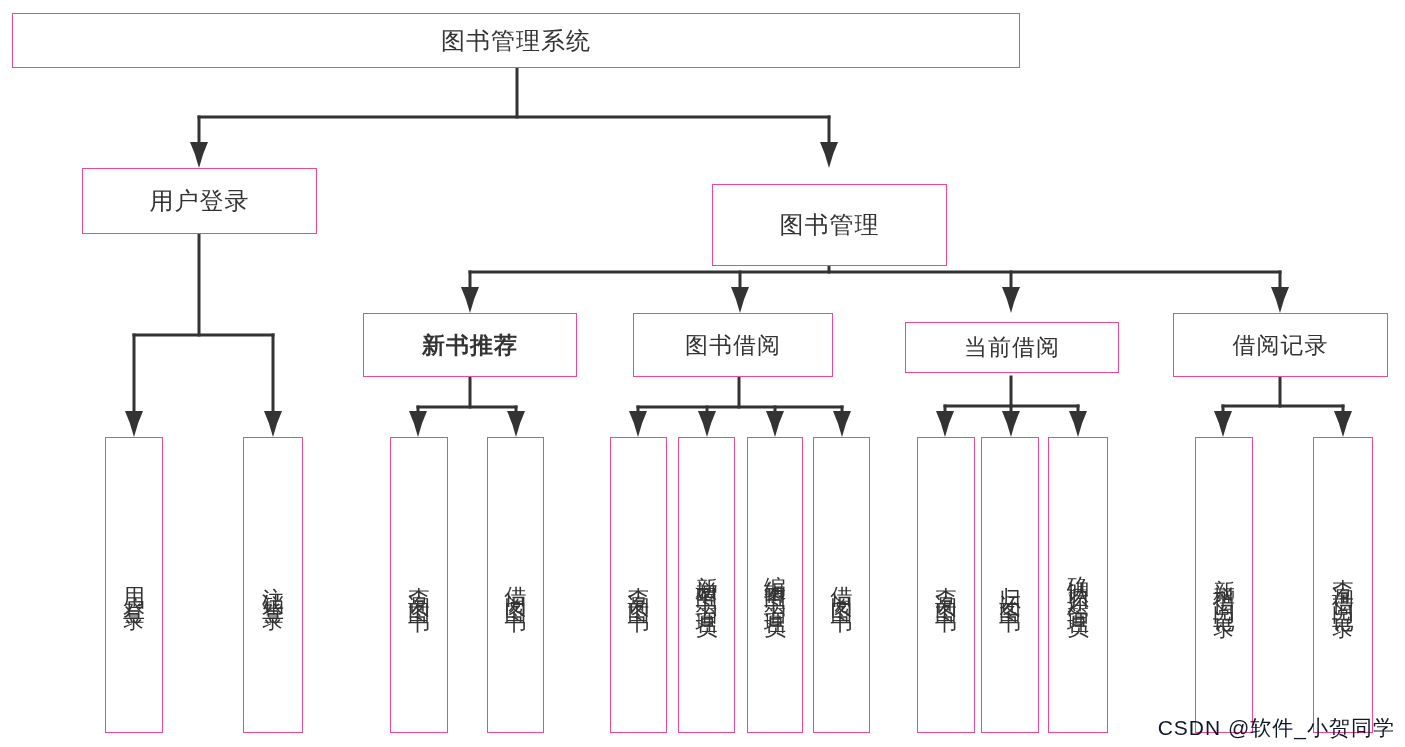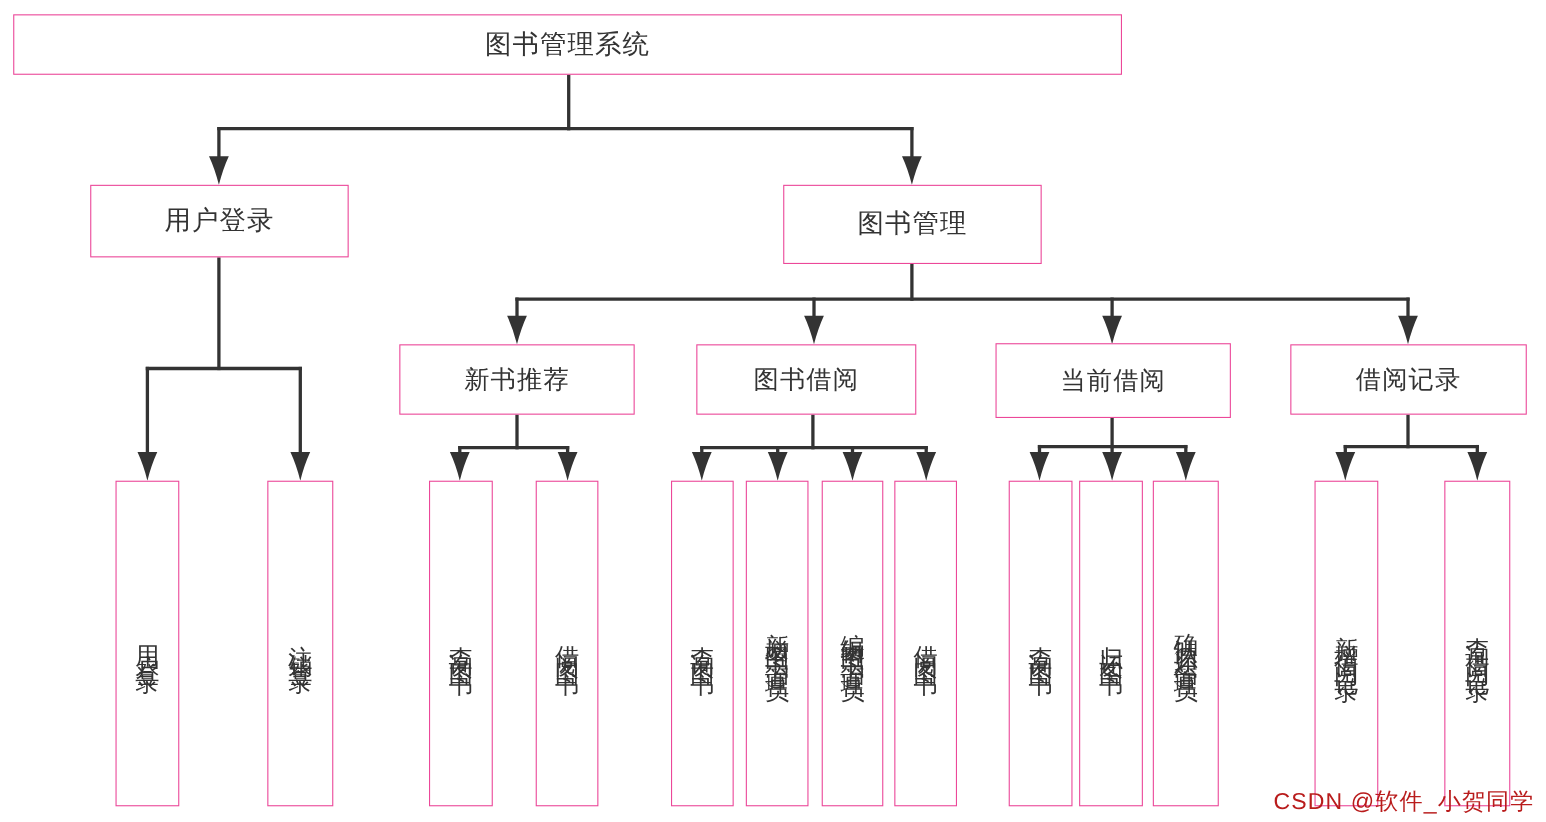--- a/index.html
+++ b/index.html
@@ -48,21 +48,21 @@
     letter-spacing: 8px;
     line-height: 1;
     padding: 4px 0;
   }
   .v-node.long { letter-spacing: 6px; }
   .watermark {
     position: absolute;
     right: 10px;
     bottom: 5px;
     font-size: 21px;
-    color: #b91c1c;
+    color: #0f172a;
     letter-spacing: 1px;
     white-space: nowrap;
     z-index: 5;
   }
 </style>
 </head>
 <body>
 
 <div id="canvas">
 
@@ -118,27 +118,27 @@
       <line x1="1223" y1="406" x2="1223" y2="415" stroke="#333333" stroke-width="3" stroke-linecap="square"></line>
       <path d="M 1214 411 Q 1219.4 422.7 1223 437 Q 1226.6 422.7 1232 411 Z" fill="#333333"></path>
       <line x1="1343" y1="406" x2="1343" y2="415" stroke="#333333" stroke-width="3" stroke-linecap="square"></line>
       <path d="M 1334 411 Q 1339.4 422.7 1343 437 Q 1346.6 422.7 1352 411 Z" fill="#333333"></path>
     </svg>
 
   <div class="node h-node root-node" style="left:12px; top:13px; width:1008px; height:55px;">图书管理系统</div>
 
   <div class="node h-node" style="left:82px; top:168px; width:235px; height:66px;">用户登录</div>
 
-  <div class="node h-node" style="left:712px; top:168px; width:235px; height:72px;">图书管理</div>
+  <div class="node h-node" style="left:712px; top:184px; width:235px; height:82px;">图书管理</div>
 
-  <div class="node h-node l3-node" style="left:363px; top:313px; width:214px; height:64px;">新书推荐</div>
+  <div class="node h-node l3-node" style="left:363px; top:313px; width:214px; height:64px;font-weight:bold;">新书推荐</div>
 
   <div class="node h-node l3-node" style="left:633px; top:313px; width:200px; height:64px;">图书借阅</div>
 
-  <div class="node h-node l3-node" style="left:905px; top:312px; width:214px; height:68px;text-align:right;">当前借阅</div>
+  <div class="node h-node l3-node" style="left:905px; top:322px; width:214px; height:51px;text-align:right;">当前借阅</div>
 
   <div class="node h-node l3-node" style="left:1173px; top:313px; width:215px; height:64px;">借阅记录</div>
 
   <div class="node v-node" style="left:105px; top:437px; width:58px; height:296px;">用户登录</div>
 
   <div class="node v-node" style="left:243px; top:437px; width:60px; height:296px;">注销登录</div>
 
   <div class="node v-node" style="left:390px; top:437px; width:58px; height:296px;">查询图书</div>
 
   <div class="node v-node" style="left:487px; top:437px; width:57px; height:296px;">借阅图书</div>

